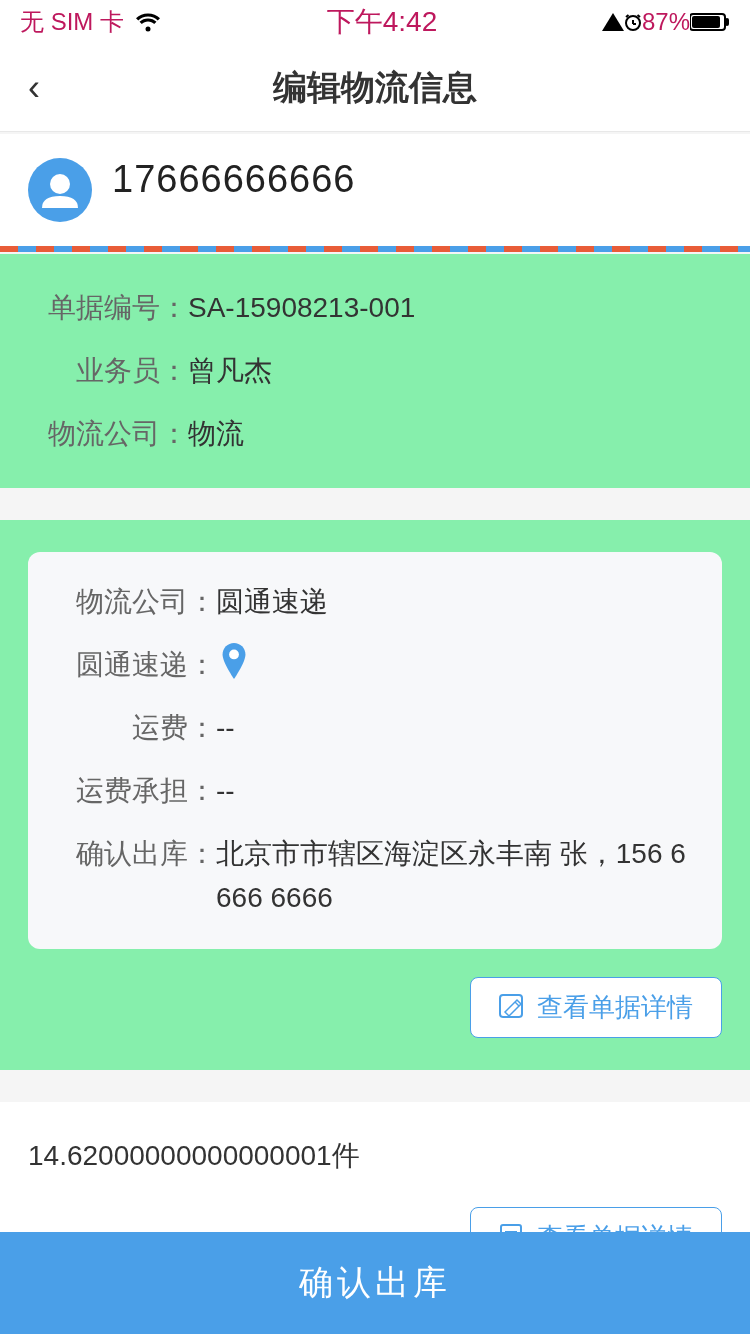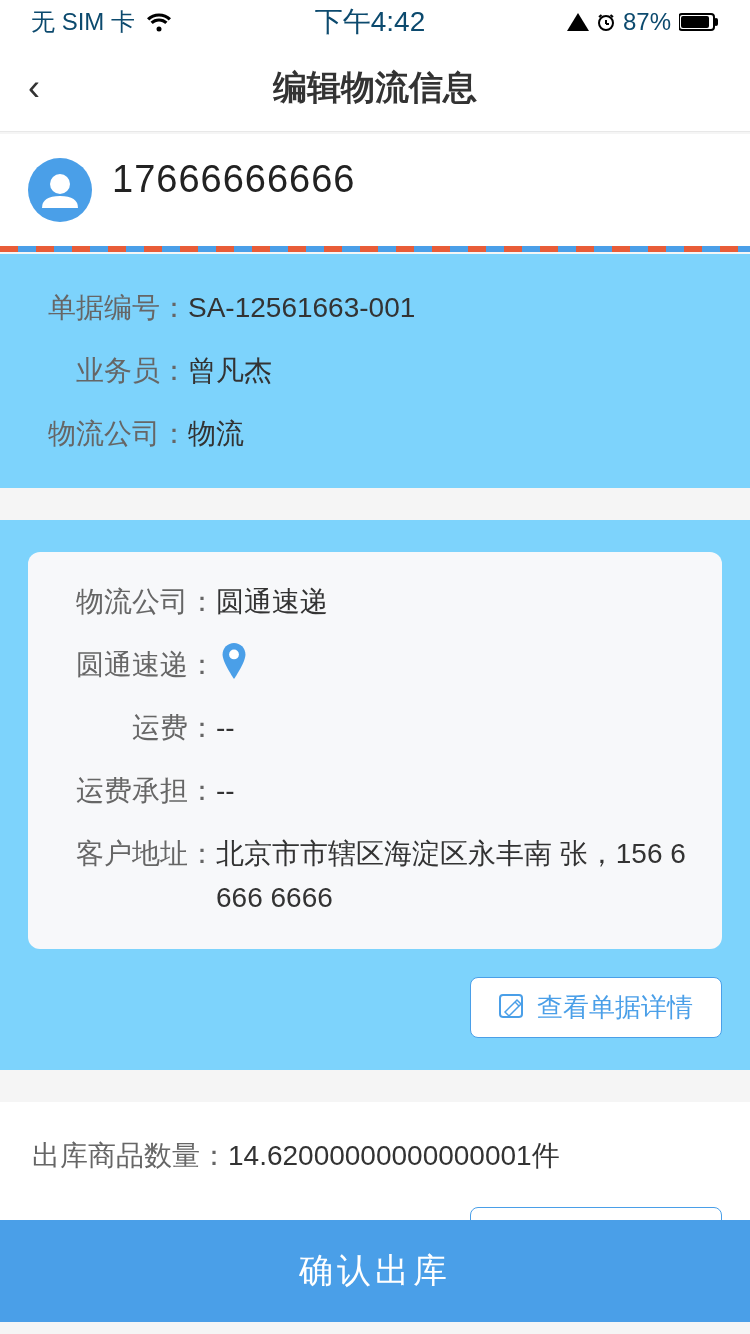--- a/index.html
+++ b/index.html
@@ -14,38 +14,37 @@
     }
 
     
     .status-bar {
       width: 100%;
       height: 44px;
       background: #fff;
       display: flex;
       align-items: center;
       justify-content: space-between;
-      padding: 0 31px;
+      padding: 0 20px;
       font-size: 24px;
-      color: #0c4a6e;
+      color: #be185d;
     }
     .status-left {
       display: flex;
       align-items: center;
       gap: 10px;
       font-size: 24px;
     }
     .status-center {
       font-size: 28px;
       font-weight: 500;
     }
     .status-right {
       display: flex;
       align-items: center;
-      gap: 8px;
       font-size: 24px;
     }
 
     
     .header {
       width: 100%;
       height: 88px;
       background: #fff;
       display: flex;
       align-items: center;
@@ -101,21 +100,21 @@
       background: repeating-linear-gradient(
         90deg,
         #e85c38 0px, #e85c38 18px,
         #4a9fe8 18px, #4a9fe8 36px
       );
       margin-bottom: 2px;
     }
 
     
     .section-card {
-      background: #7dd3fc;
+      background: #86efac;
       padding: 32px 28px;
       margin-bottom: 16px;
     }
 
     .info-row {
       display: flex;
       align-items: flex-start;
       margin-bottom: 18px;
       font-size: 28px;
     }
@@ -182,21 +181,21 @@
     
     .view-details-btn {
       display: flex;
       justify-content: flex-end;
       margin-top: 28px;
     }
 
     
     .confirm-btn-container {
       position: fixed;
-      bottom: 12px;
+      bottom: 0;
       width: 750px;
       background: #4a9fe8;
       padding: 28px 0;
       text-align: center;
     }
     .confirm-btn {
       color: #fff;
       font-size: 34px;
       font-weight: 500;
       letter-spacing: 4px;
@@ -256,21 +255,21 @@
     </svg>
   </div>
   <div class="user-phone">17666666666</div>
 </div>
 
 <div class="dashed-divider"></div>
 
 <div class="section-card">
   <div class="info-row">
     <span class="info-label">单据编号：</span>
-    <span class="info-value">SA-12561663-001</span>
+    <span class="info-value">SA-15908213-001</span>
   </div>
   <div class="info-row">
     <span class="info-label">业务员：</span>
     <span class="info-value">曾凡杰</span>
   </div>
   <div class="info-row">
     <span class="info-label">物流公司：</span>
     <span class="info-value">物流</span>
   </div>
 </div>
@@ -294,42 +293,41 @@
     </div>
     <div class="info-row">
       <span class="info-label">运费：</span>
       <span class="info-value">--</span>
     </div>
     <div class="info-row">
       <span class="info-label">运费承担：</span>
       <span class="info-value">--</span>
     </div>
     <div class="info-row">
-      <span class="info-label">客户地址：</span>
+      <span class="info-label">确认出库：</span>
       <span class="info-value" style="flex-wrap:wrap;word-break:break-all;">北京市市辖区海淀区永丰南  张，156 6666 6666</span>
     </div>
   </div>
 
   <div class="edit-btn">
     <button class="btn-outline">
       <svg width="28" height="28" viewBox="0 0 28 28">
         <rect x="1" y="1" width="22" height="22" rx="3" stroke="#4a9fe8" stroke-width="2" fill="none"></rect>
         <path d="M6 18 L10 14 L18 6 L22 10 L14 18 L10 22 Z" stroke="#4a9fe8" stroke-width="1.5" fill="none"></path>
         <line x1="16" y1="8" x2="20" y2="12" stroke="#4a9fe8" stroke-width="1.5"></line>
       </svg>
       <span>查看单据详情</span>
     </button>
   </div>
 </div>
 
 <div class="section-separator"></div>
 
 <div class="stats-section">
   <div class="info-row">
-    <span class="info-label" style="min-width:200px;">出库商品数量：</span>
     <span class="info-value">14.62000000000000001件</span>
   </div>
 
   <div class="view-details-btn">
     <button class="btn-outline">
       <svg width="28" height="28" viewBox="0 0 28 28">
         <rect x="2" y="2" width="20" height="24" rx="2" stroke="#4a9fe8" stroke-width="2" fill="none"></rect>
         <line x1="6" y1="9" x2="18" y2="9" stroke="#4a9fe8" stroke-width="2"></line>
         <line x1="6" y1="14" x2="18" y2="14" stroke="#4a9fe8" stroke-width="2"></line>
         <line x1="6" y1="19" x2="14" y2="19" stroke="#4a9fe8" stroke-width="2"></line>

